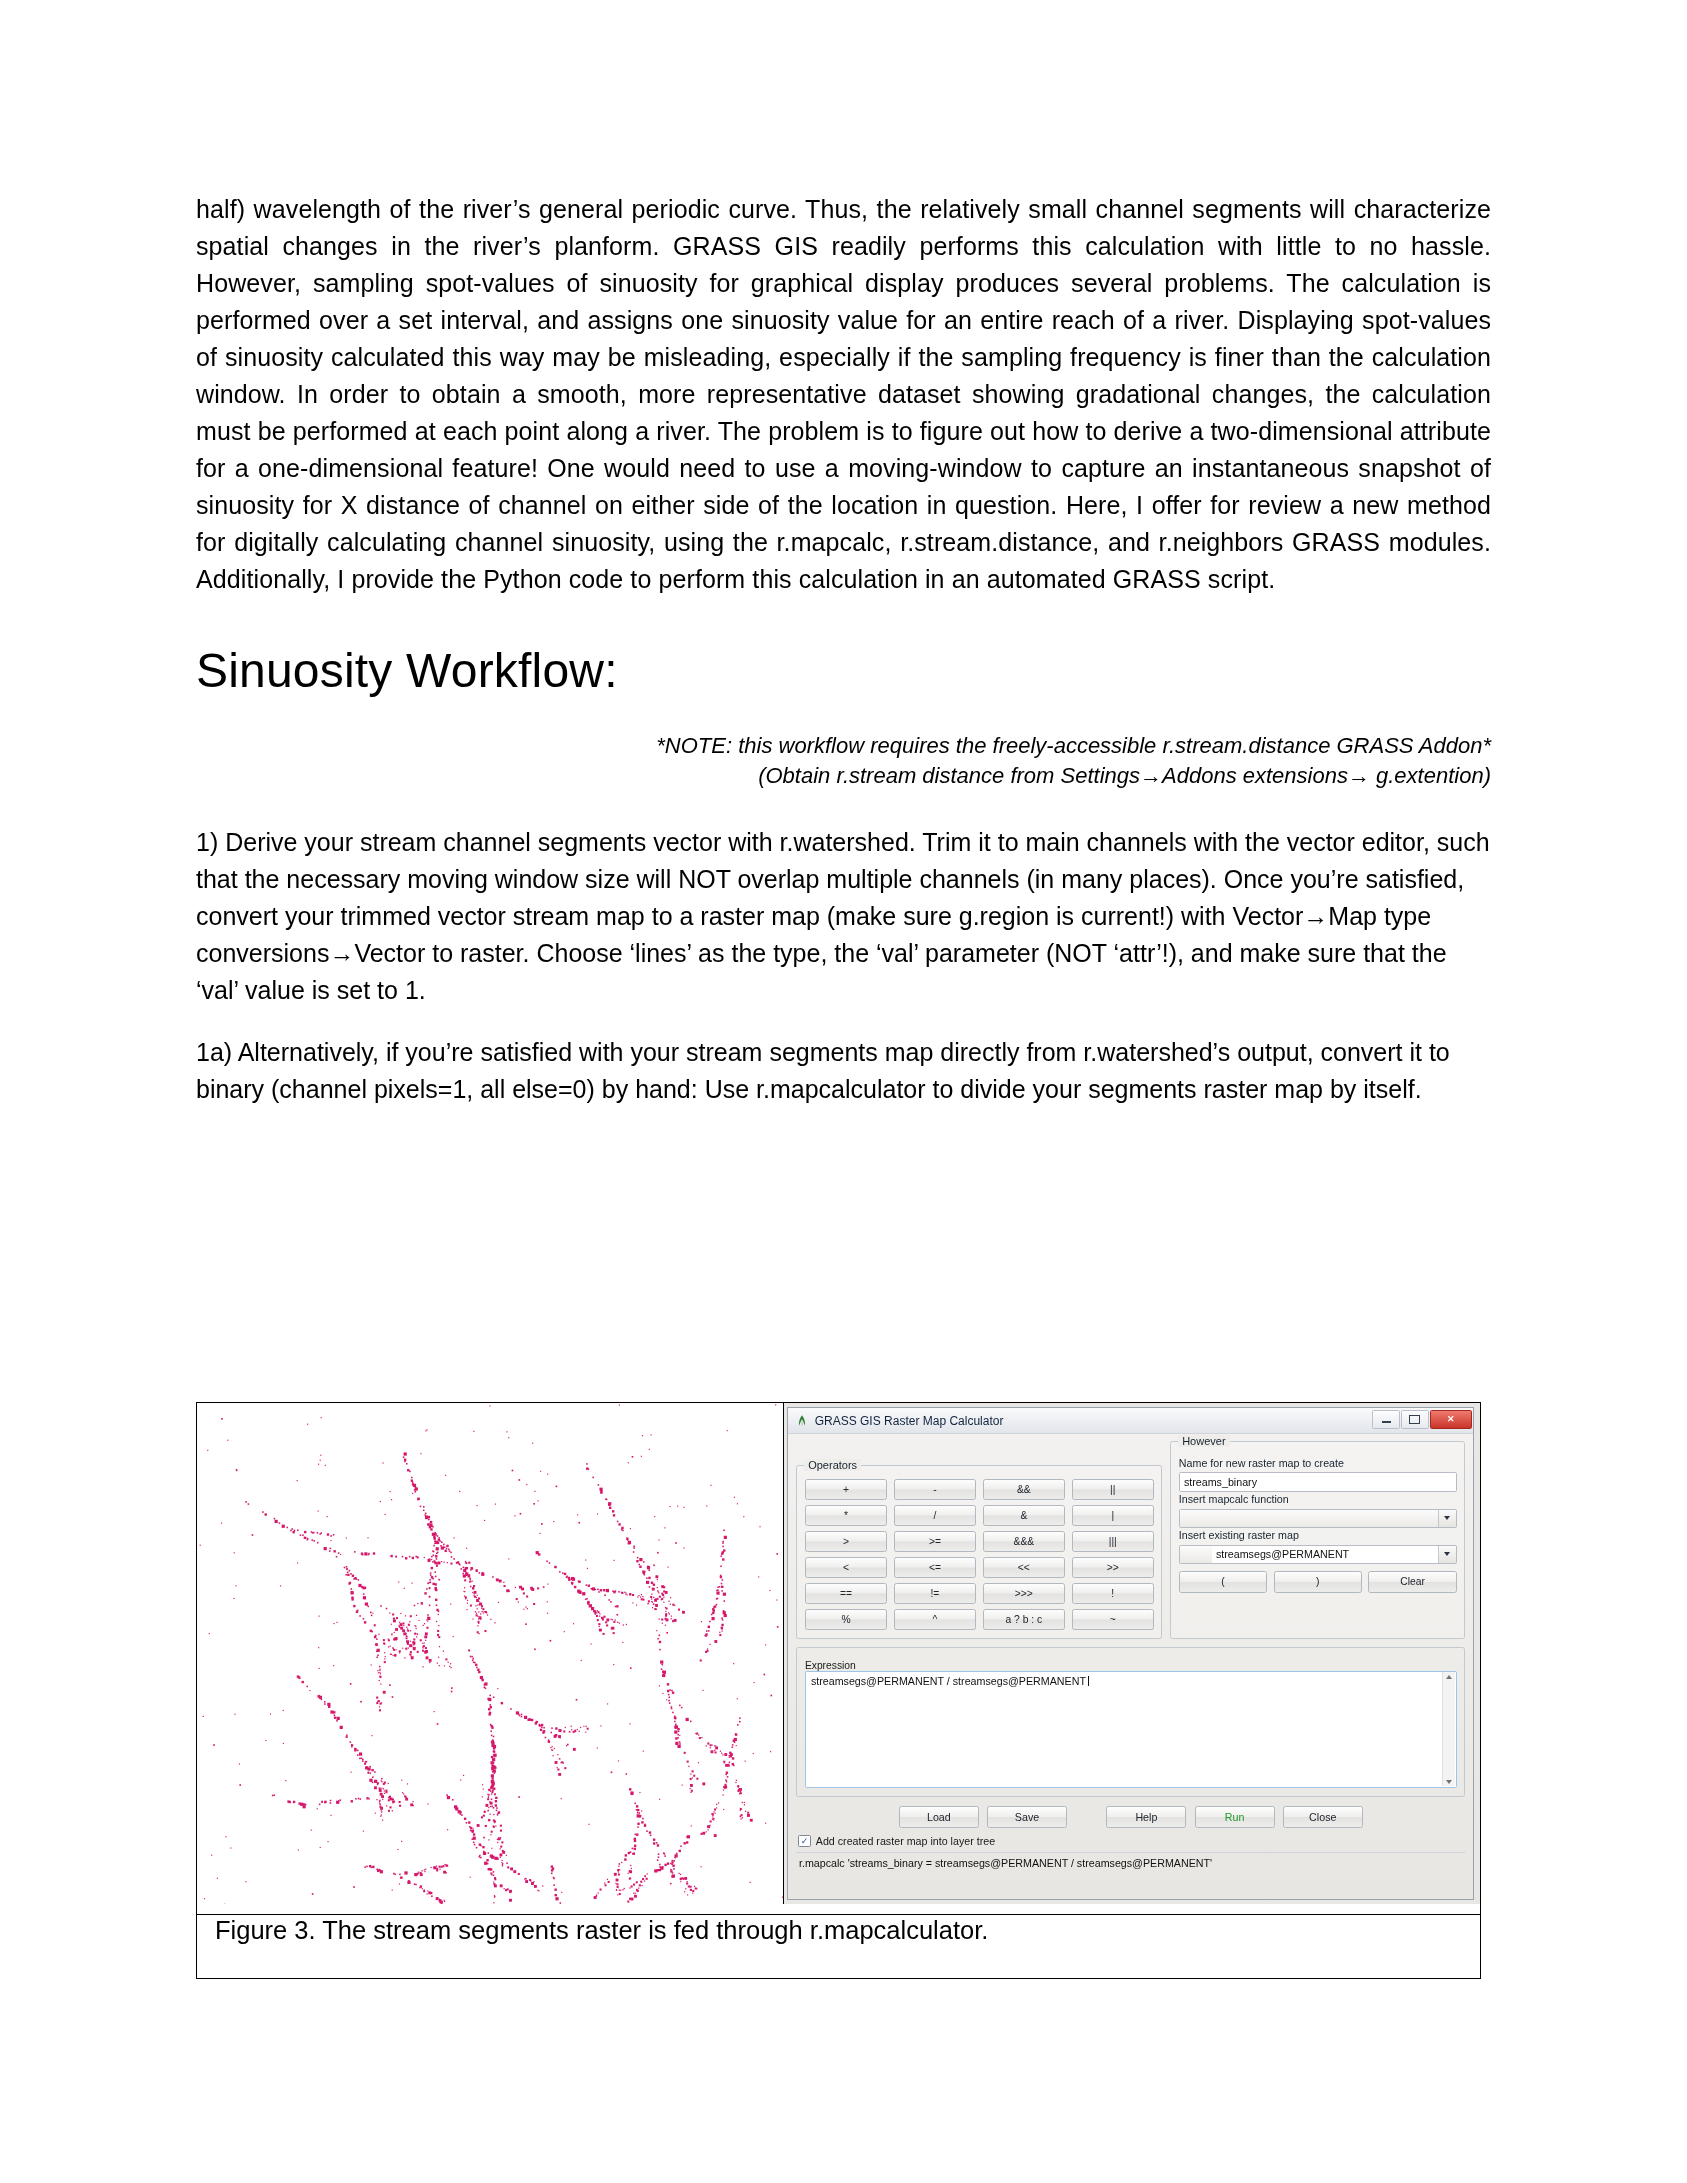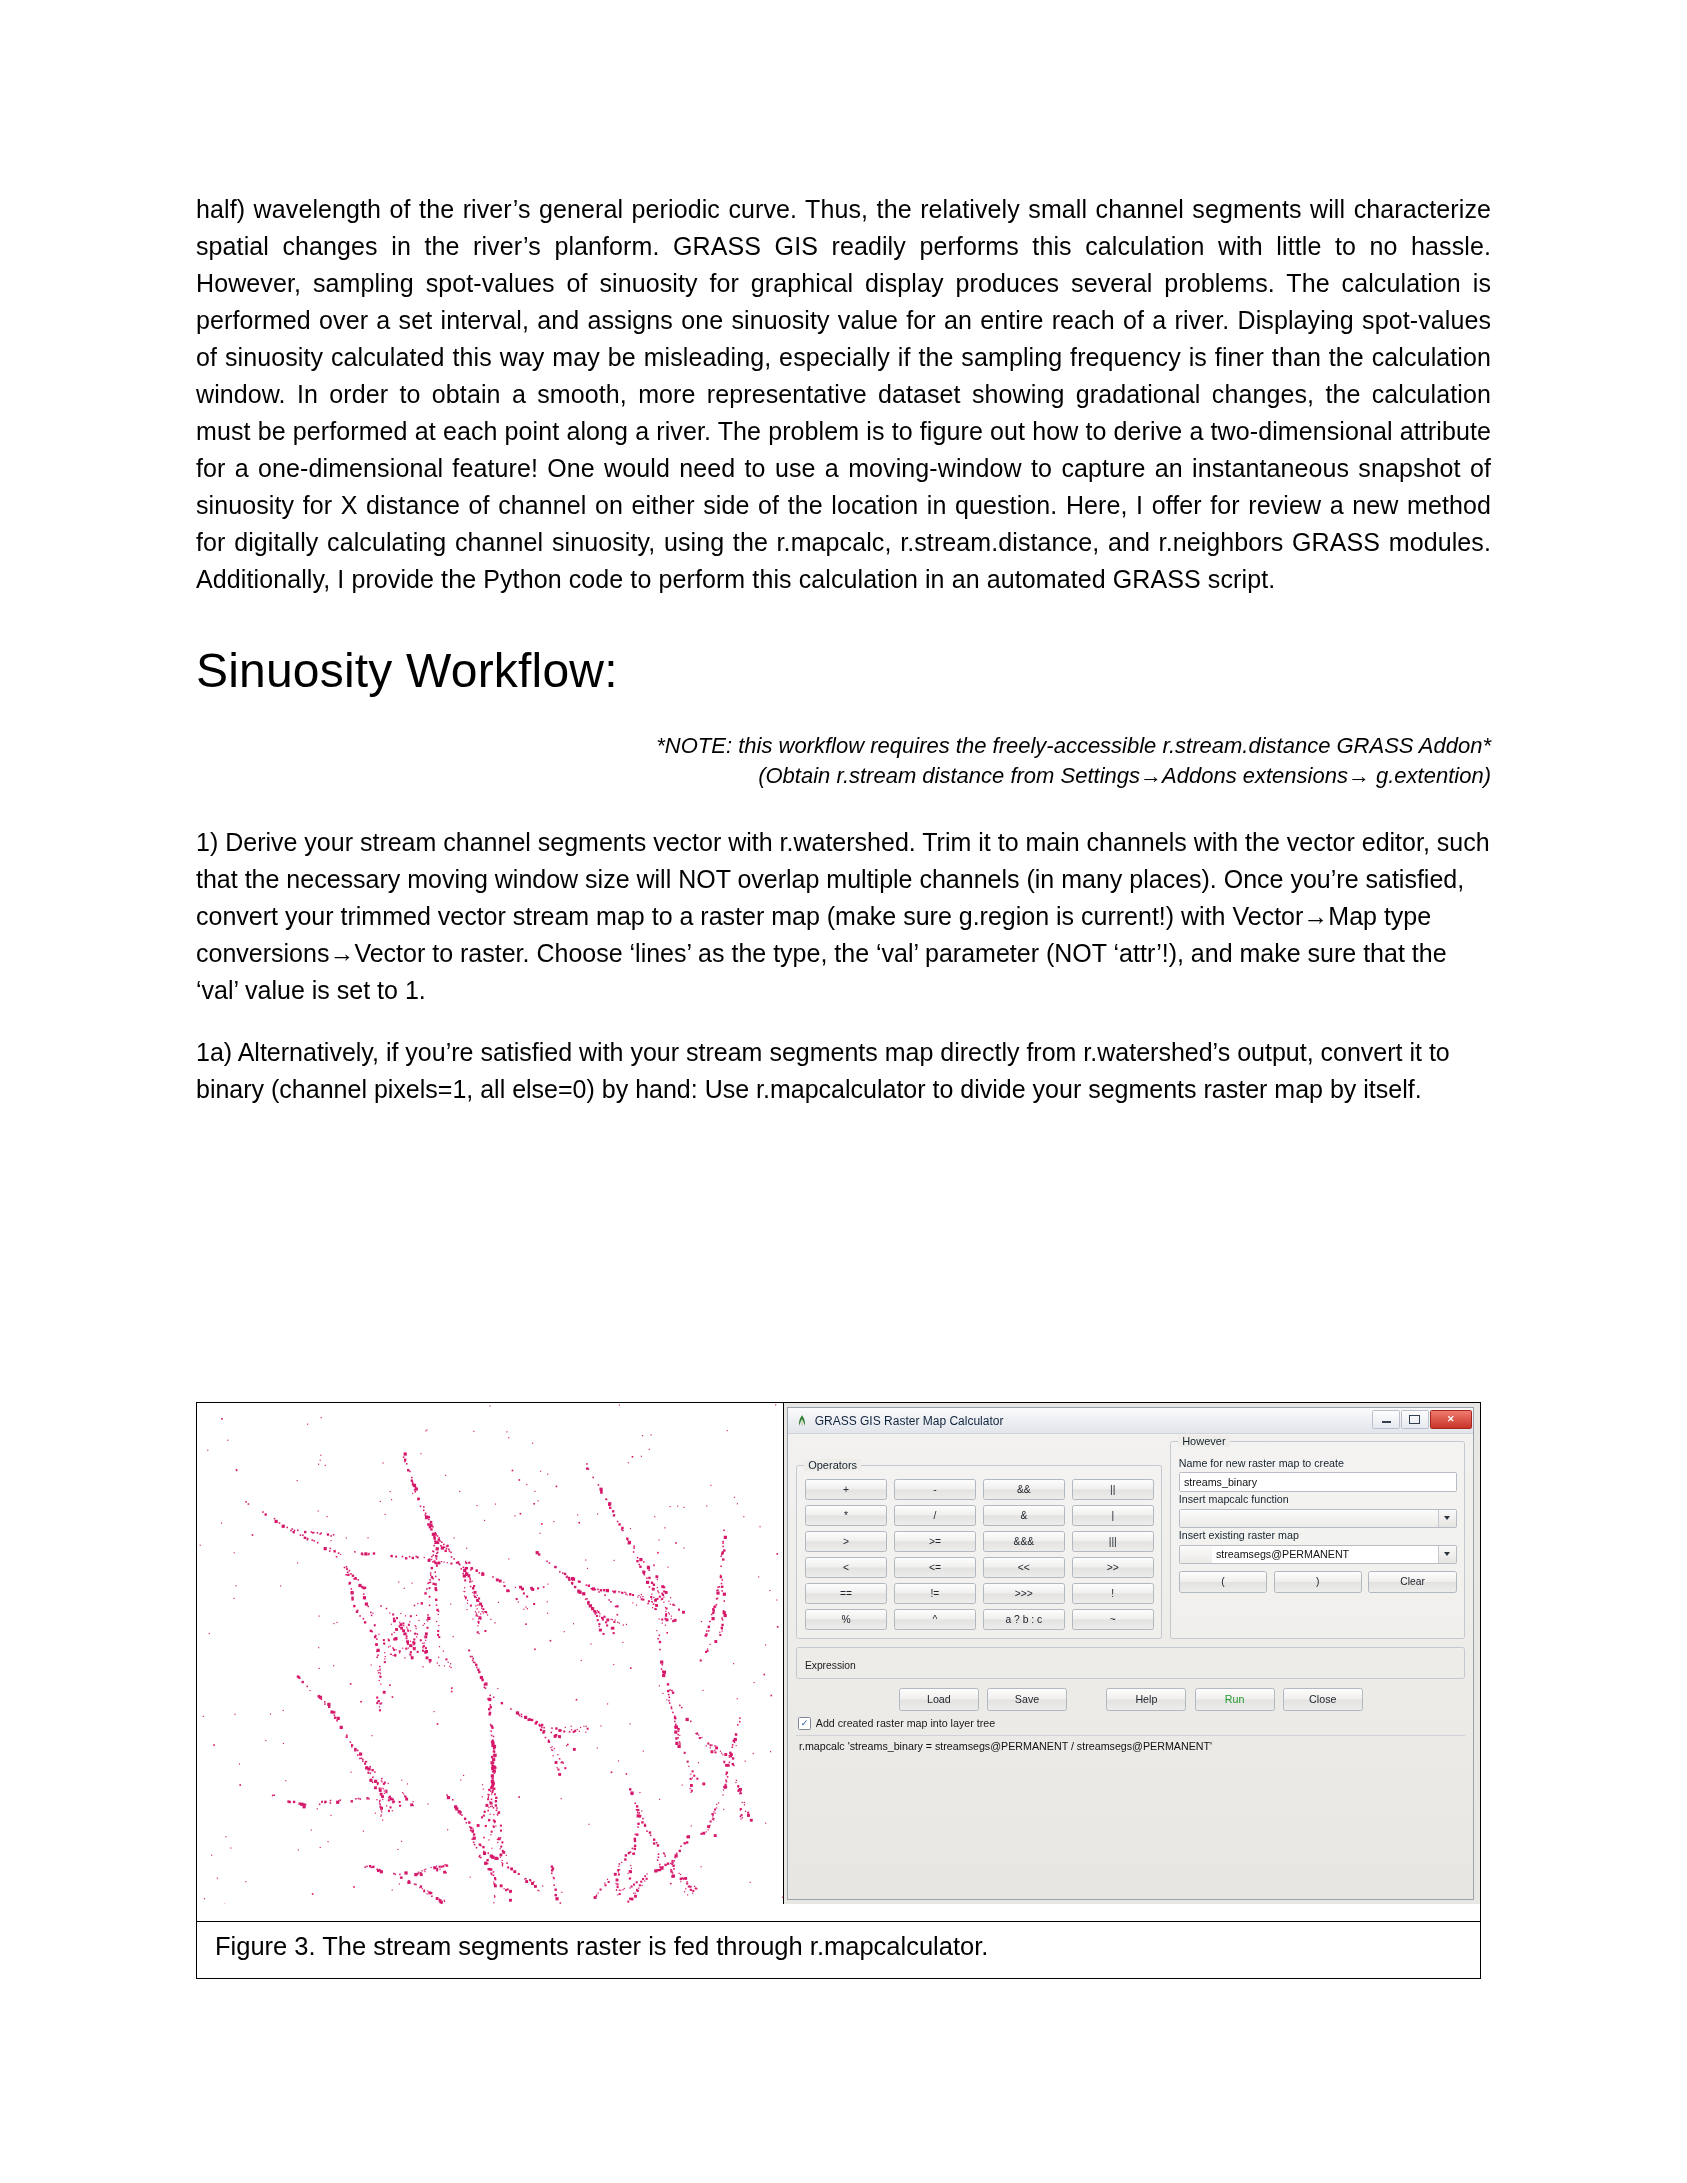--- a/index.html
+++ b/index.html
@@ -93,27 +93,27 @@
   }
   .raster-canvas {
     position: absolute;
     left: 0; top: 0;
     width: 100%;
     height: 100%;
   }
   .caption-bar {
     position: absolute;
     left: 0;
-    bottom: 9px;
+    bottom: 16px;
     width: 100%;
     height: 48px;
     border-top: 1.6px solid #000;
     box-sizing: border-box;
     display: flex;
-    align-items: center;
+    align-items: flex-start;
     padding-left: 18px;
   }
   .caption-text {
     font-size: 25.5px;
     line-height: 30px;
   }
 
   
   .dialog-pane {
     flex: 1;
@@ -2345,20 +2345,27 @@
                 <div class="paren-row">
                   <div class="btn tall">(</div>
                   <div class="btn tall">)</div>
                   <div class="btn tall">Clear</div>
                 </div>
               </div>
             </div>
 
             <div class="expr-group">
               <span class="legend">Expression</span>
+              <div class="expr-area">
+                <span>streamsegs@PERMANENT / streamsegs@PERMANENT</span><span class="caretbar"></span>
+                <div class="scrollbar-v">
+                  <span class="sb-arrow sb-up"></span>
+                  <span class="sb-arrow sb-down"></span>
+                </div>
+              </div>
             </div>
 
             <div class="action-row">
               <div class="btn">Load</div>
               <div class="btn">Save</div>
               <div style="width:23px"></div>
               <div class="btn">Help</div>
               <div class="btn run">Run</div>
               <div class="btn">Close</div>
             </div>

